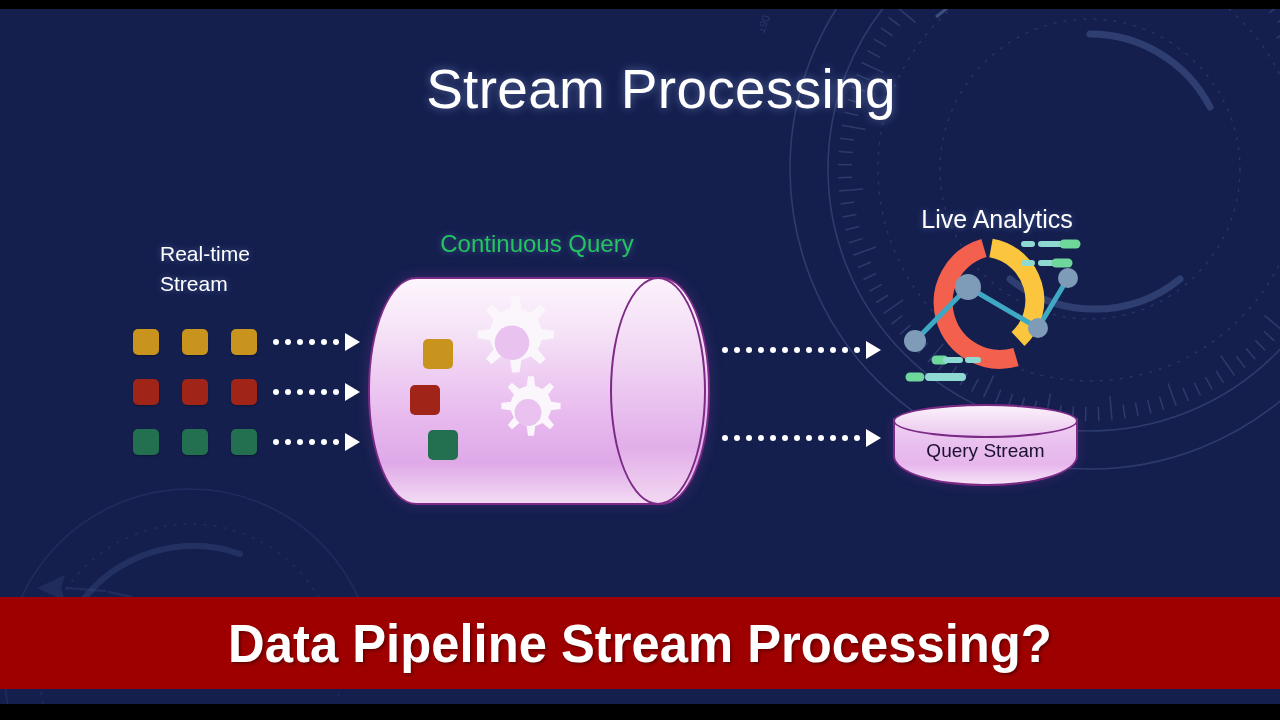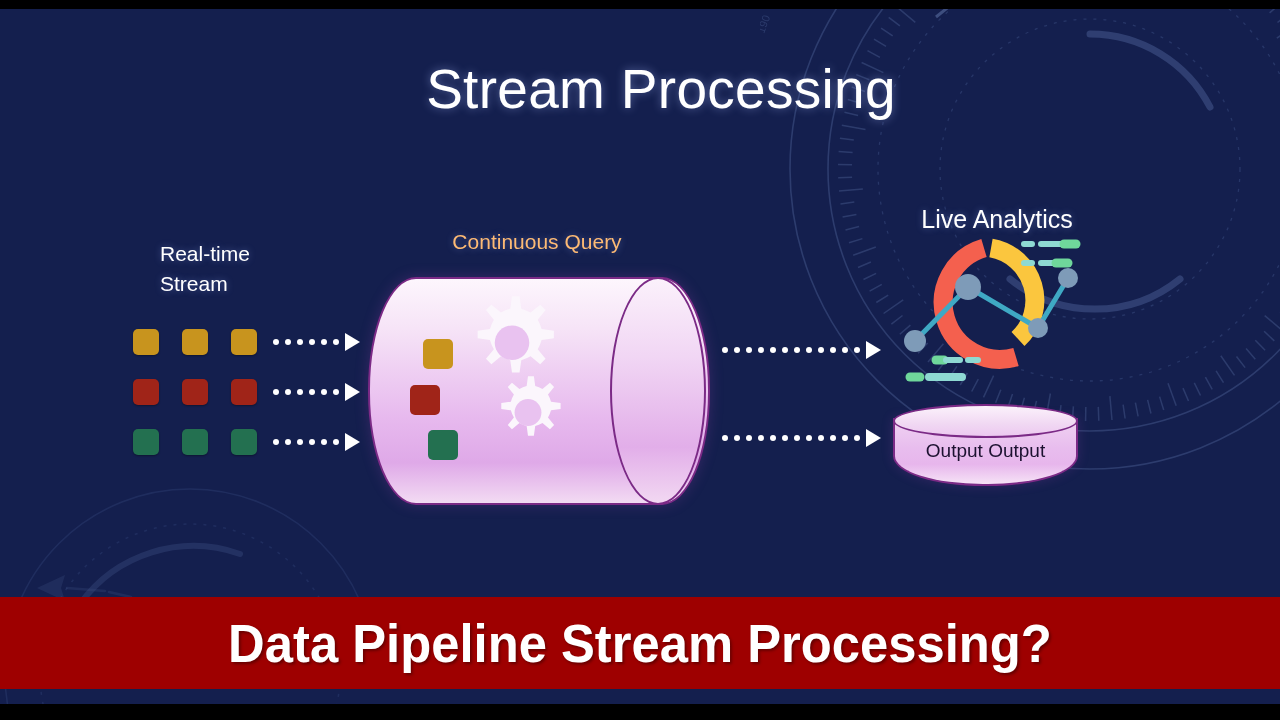--- a/index.html
+++ b/index.html
@@ -56,21 +56,21 @@
   .cyl-cap{position:absolute;right:0px;top:0px;width:92px;height:224px;
         border:2.2px solid #7b2a86;border-radius:50%;
         background:linear-gradient(180deg,#fbf1fb 0%,#f1d6f4 35%,#e2aee9 75%,#f2d8f2 100%);}
 
   .gear{position:absolute;}
   .gear svg{display:block;}
 
   .cyl-sq{position:absolute;width:30px;height:30px;border-radius:5px;}
 
   .lbl-query{position:absolute;left:408px;top:221px;width:258px;text-align:center;
-        color:#fdba74;font-size:21px;font-weight:400;
+        color:#22c55e;font-size:24px;font-weight:400;
         text-shadow:0 0 7px rgba(150,175,255,.4);}
 
   
   .arrow-r{position:absolute;display:flex;align-items:center;}
 
   
   .lbl-live{position:absolute;left:880px;top:196px;width:234px;text-align:center;
         color:#fff;font-size:25px;font-weight:400;
         text-shadow:0 0 7px rgba(150,175,255,.4);}
 
@@ -419,21 +419,21 @@
         <line x1="50" y1="129" x2="64" y2="129" stroke="#8ED9D2" stroke-width="6"></line>
         <line x1="72" y1="129" x2="82" y2="129" stroke="#8ED9D2" stroke-width="6"></line>
         <line x1="14" y1="146" x2="24" y2="146" stroke="#6FD79B" stroke-width="9"></line>
         <line x1="33" y1="146" x2="66" y2="146" stroke="#8ED9D2" stroke-width="8"></line>
       </g>
     </svg>
 
     <div class="out">
       <div class="out-body"></div>
       <div class="out-top"></div>
-      <div class="out-label">Output Output</div>
+      <div class="out-label">Query Stream</div>
     </div>
 
     <div class="banner">
       <div class="banner-text">Data Pipeline Stream Processing?</div>
     </div>
 
   </div>
 </div>
 
 </body></html>

